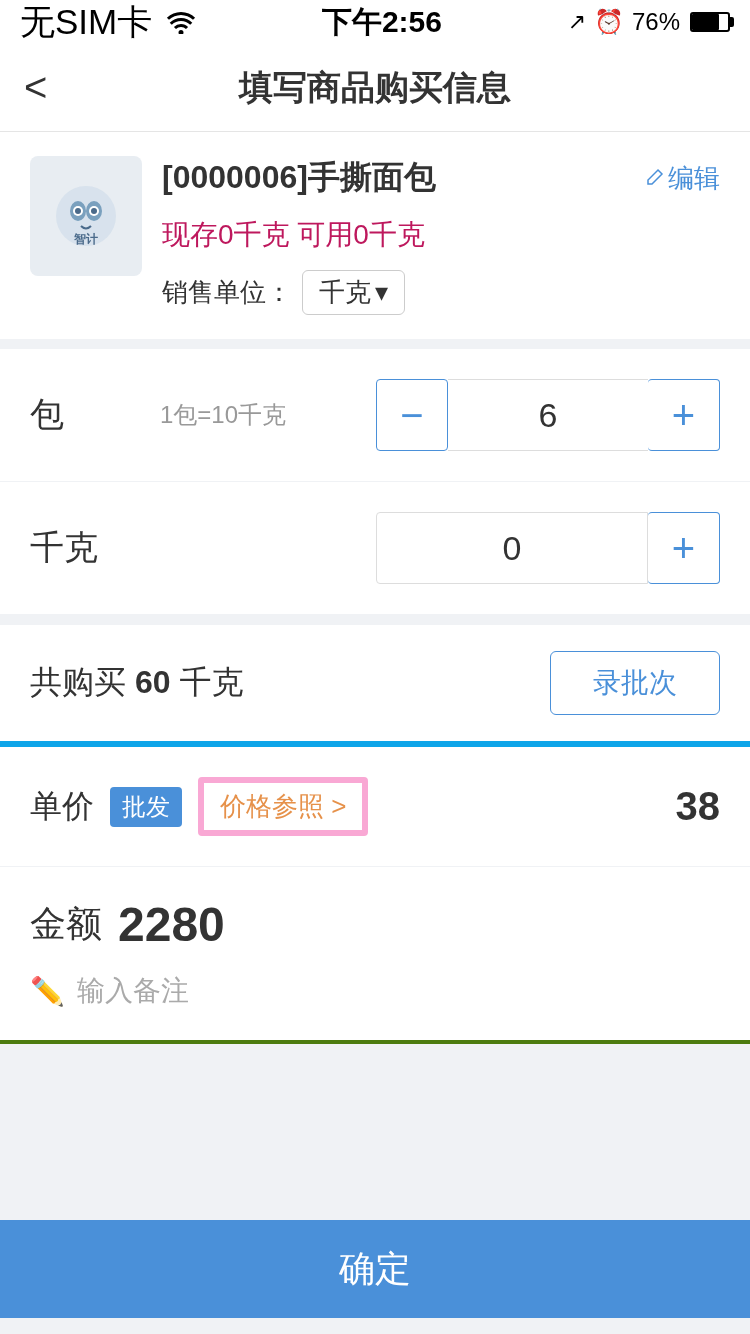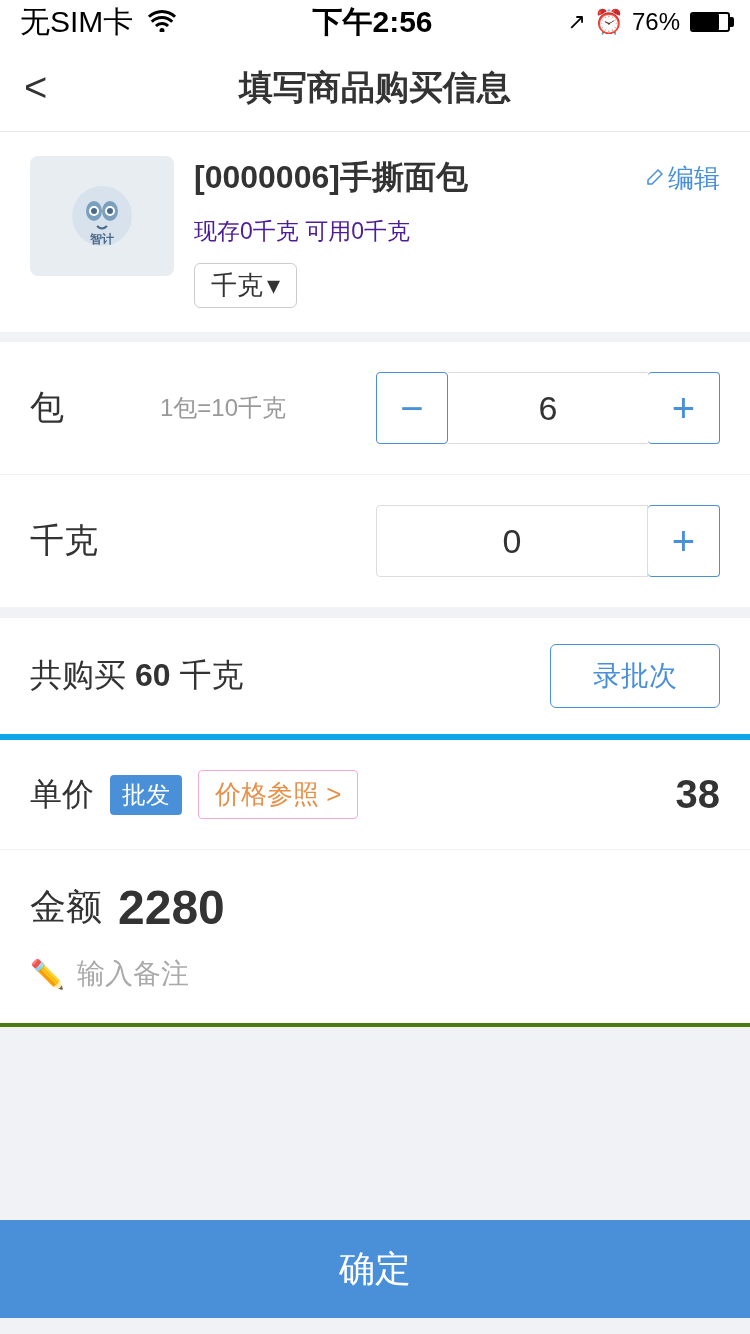--- a/index.html
+++ b/index.html
@@ -20,21 +20,21 @@
       display: flex;
       align-items: center;
       justify-content: space-between;
       padding: 0 20px;
       font-size: 28px;
     }
     .status-left {
       display: flex;
       align-items: center;
       gap: 14px;
-      font-size: 30px;
+      font-size: 35px;
       color: #000;
     }
     .status-center {
       font-size: 30px;
       font-weight: 600;
       color: #000;
     }
     .status-right {
       display: flex;
       align-items: center;
@@ -70,21 +70,21 @@
     
     .product-card {
       background: #fff;
       padding: 24px 30px;
       display: flex;
       align-items: flex-start;
       gap: 20px;
       border-bottom: 10px solid #f0f2f5;
     }
     .product-thumb {
-      width: 144px;
+      width: 112px;
       height: 120px;
       background: #e8edf2;
       border-radius: 8px;
       display: flex;
       align-items: center;
       justify-content: center;
       flex-shrink: 0;
     }
     .product-info {
       flex: 1;
@@ -101,22 +101,22 @@
       color: #333;
     }
     .edit-btn {
       font-size: 26px;
       color: #4a90d9;
       display: flex;
       align-items: center;
       gap: 4px;
     }
     .product-stock {
-      font-size: 23px;
-      color: #4c1d95;
+      font-size: 28px;
+      color: #be185d;
       margin-bottom: 16px;
     }
     .product-unit-row {
       display: flex;
       align-items: center;
       gap: 10px;
       font-size: 26px;
       color: #333;
     }
     .unit-select {
@@ -234,21 +234,21 @@
     }
     .price-tag {
       background: #4a90d9;
       color: #fff;
       font-size: 24px;
       padding: 4px 12px;
       border-radius: 4px;
       margin-right: 16px;
     }
     .price-ref-btn {
-      border: 1px solid #f9a8d4;
+      border: 6px solid #f9a8d4;
       border-radius: 4px;
       padding: 6px 16px;
       font-size: 26px;
       color: #e6914a;
       background: #fff;
       display: flex;
       align-items: center;
       gap: 4px;
       cursor: pointer;
     }
@@ -364,20 +364,21 @@
       <span class="product-name">[0000006]手撕面包</span>
       <span class="edit-btn">
         <svg width="20" height="20" viewBox="0 0 20 20">
             <path d="M14 2l4 4-10 10H4v-4L14 2z" stroke="#4a90d9" stroke-width="1.5" fill="none"></path>
           </svg>
         <span>编辑</span>
       </span>
     </div>
     <div class="product-stock">现存0千克   可用0千克</div>
     <div class="product-unit-row">
+      <span>销售单位：</span>
       <div class="unit-select">
         <span>千克</span>
         <span>▾</span>
       </div>
     </div>
   </div>
 </div>
 
 <div class="form-section">
 

